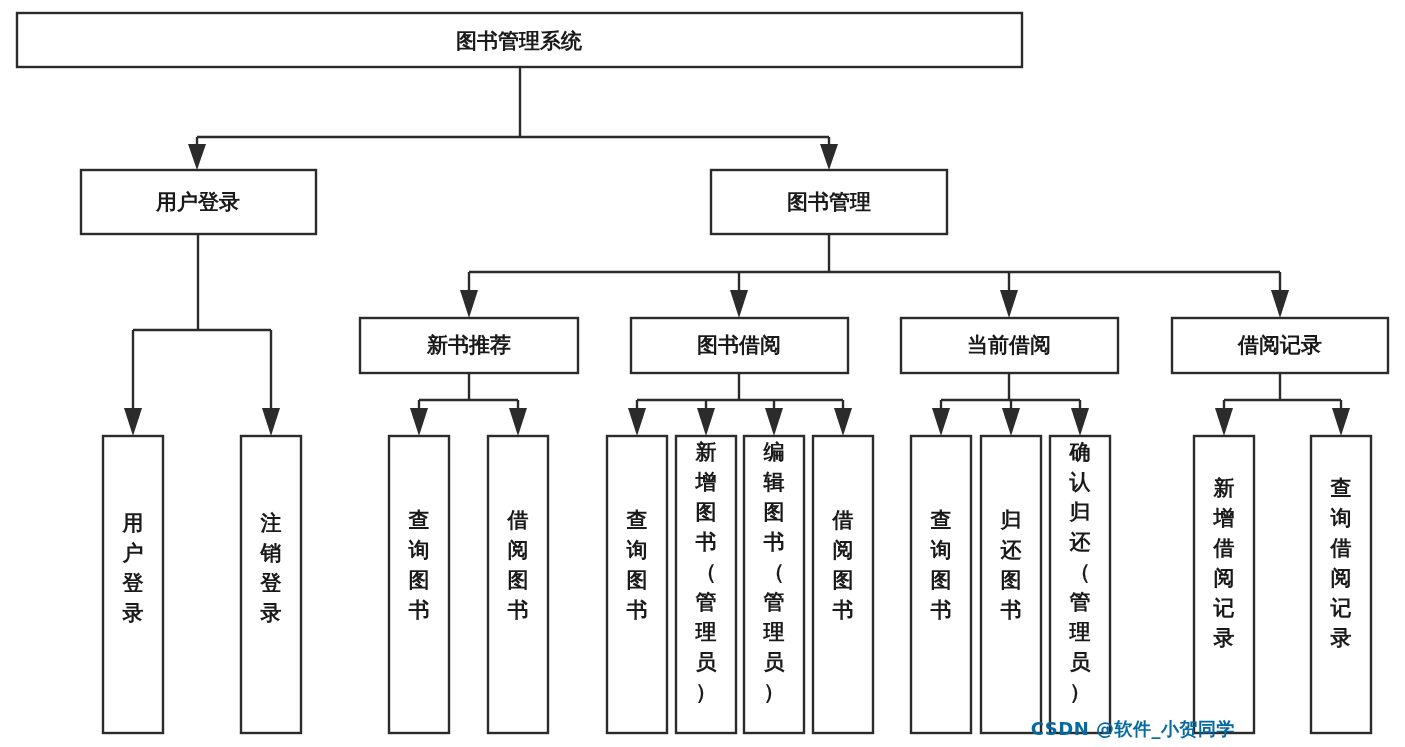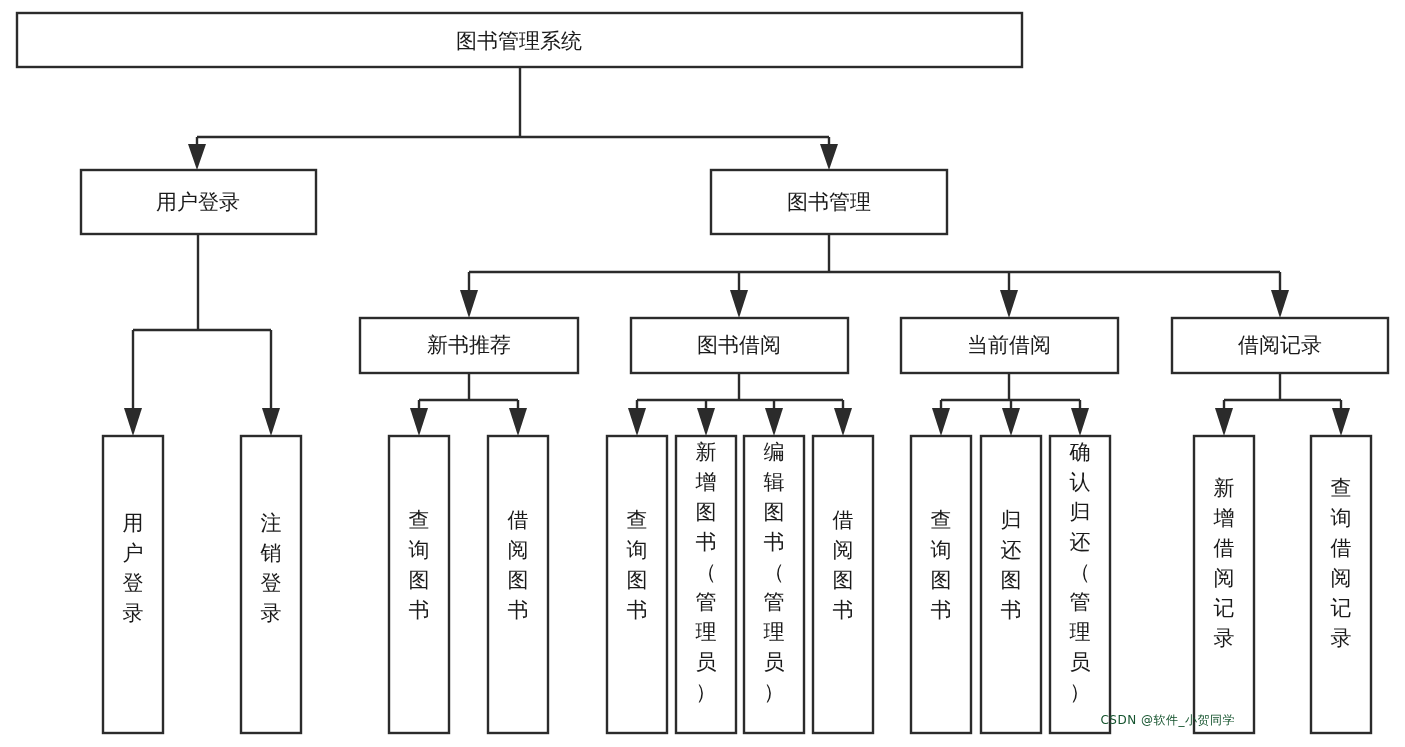--- a/index.html
+++ b/index.html
@@ -11,20 +11,21 @@
     width: 1405px;
     height: 747px;
     font-family: "DejaVu Sans", "Liberation Sans", sans-serif;
     overflow: hidden;
     position: relative;
   }
   #diagram-root {
     position: relative;
     width: 1243px;
     height: 747px;
+    font-weight: bold;
   }
   svg.flow {
     position: absolute;
     top: 0;
     left: 0;
     width: 1405px;
     height: 747px;
     display: block;
   }
   .node-box {
@@ -51,24 +52,24 @@
   }
   .node-label-vertical {
     fill: #1a1a1a;
     font-family: "DejaVu Sans", "Liberation Sans", sans-serif;
     font-size: 21px;
     text-anchor: middle;
   }
   .watermark {
     position: absolute;
     right: 8px;
-    bottom: 18px;
-    font-family: "DejaVu Sans", "Liberation Sans", sans-serif;
-    font-size: 12px;
-    color: #14532d;
+    bottom: 6px;
+    font-family: "DejaVu Sans", "Liberation Sans", sans-serif;
+    font-size: 18px;
+    color: #0369a1;
     white-space: nowrap;
     letter-spacing: 0.5px;
     user-select: none;
   }
 </style>
 </head>
 <body>
 
 <div id="diagram-root">
 

